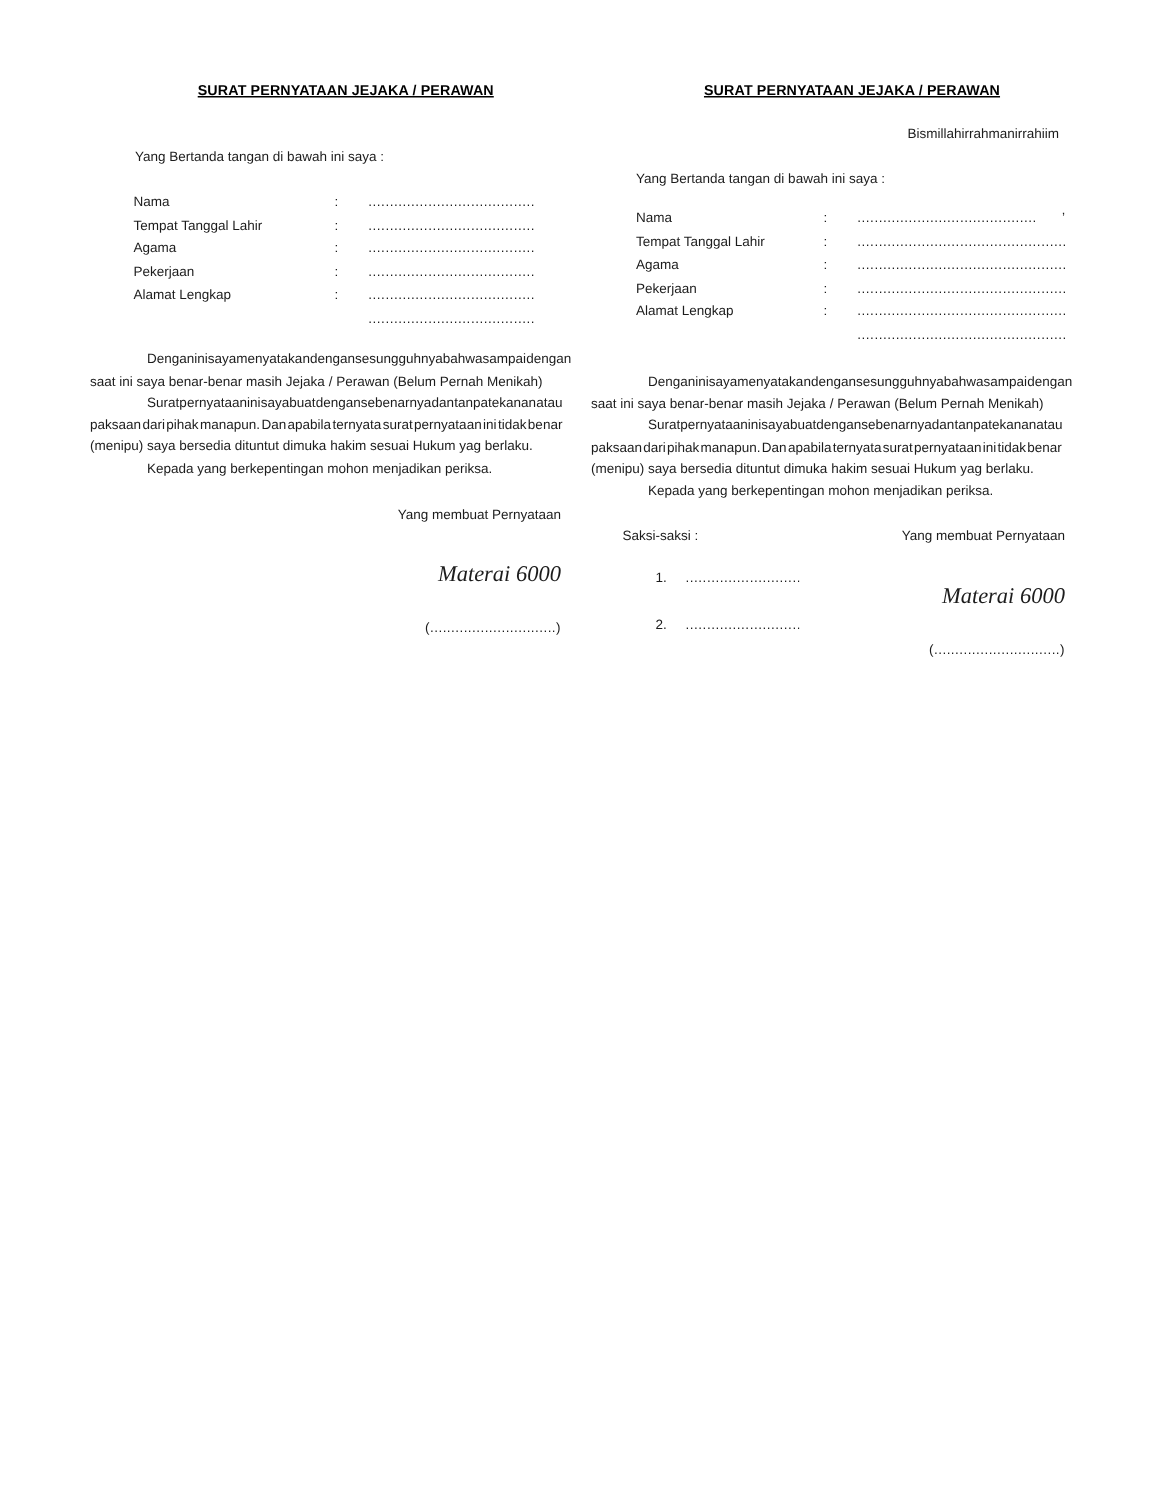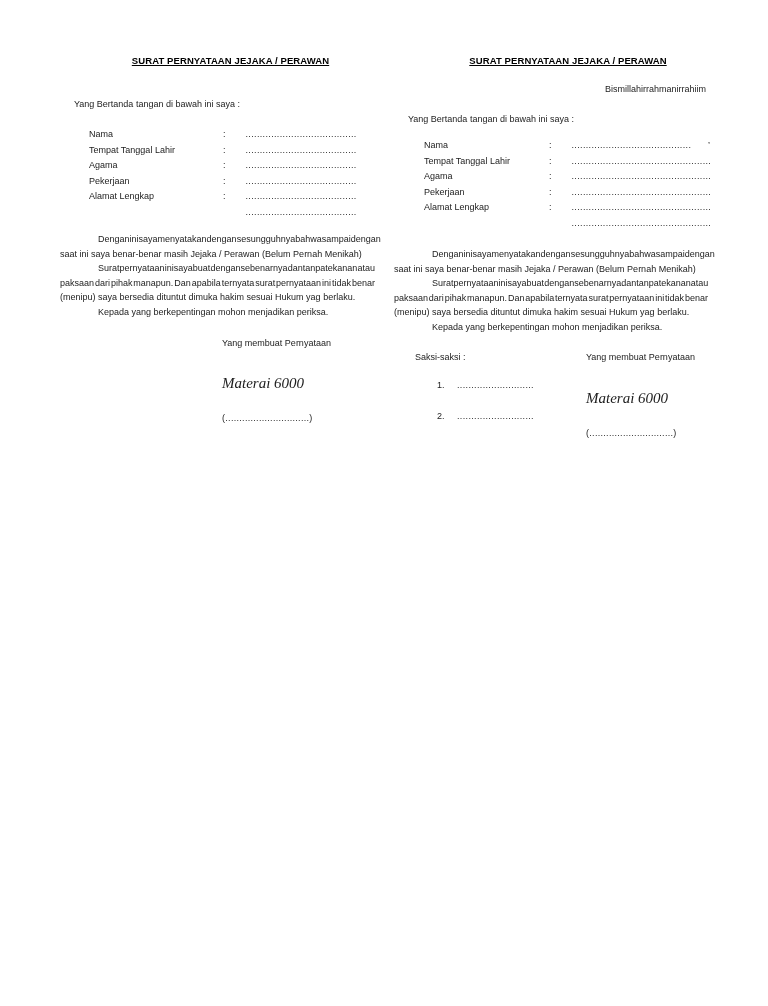--- a/index.html
+++ b/index.html
@@ -10,21 +10,21 @@
   }
   .col{position:absolute;top:0;height:100%;}
   .col-left{left:60px;width:315px;}
   .col-right{left:394px;width:322px;}
 
   .title-wrap{position:absolute;top:55px;left:0;right:0;text-align:center;padding-left:26px;}
   .doc-title{font-weight:bold;font-size:9.5px;color:#000;text-decoration:underline;letter-spacing:0.1px;white-space:nowrap;}
 
   .bismillah{position:absolute;top:84px;right:10px;}
 
-  .intro{position:absolute;left:14px;white-space:nowrap;text-align:right;}
+  .intro{position:absolute;left:30px;white-space:nowrap;text-align:right;}
   .col-left .intro{top:99px;}
   .col-right .intro{top:114px;}
 
   .fields{position:absolute;}
   .col-left .fields{top:127px;left:29px;right:18px;}
   .col-right .fields{top:138px;left:30px;right:6px;}
   .frow{display:flex;height:15.6px;line-height:15.6px;gap:16px;}
   .flabel{flex:none;white-space:nowrap;}
   .col-left .flabel{width:118px;}
   .col-right .flabel{width:109px;}
@@ -34,21 +34,21 @@
   .fsuffix{flex:none;}
 
   .paras{position:absolute;left:0;}
   .col-left .paras{top:232px;width:315px;}
   .col-right .paras{top:247px;width:314px;}
   .para-line{height:14.6px;line-height:14.6px;white-space:nowrap;}
   .jl{display:flex;justify-content:space-between;white-space:normal;}
   .jl span{white-space:nowrap;}
   .ind{padding-left:38px;}
 
-  .sig{position:absolute;text-align:left;}
+  .sig{position:absolute;text-align:right;}
   .col-left .sig{top:338px;left:162px;width:152px;}
   .col-right .sig{top:352px;left:192px;width:124px;}
   .sig-title{white-space:nowrap;}
   .materai{margin-top:27px;font-style:italic;font-family:"Liberation Serif",serif;font-size:15px;white-space:nowrap;}
   .col-right .materai{margin-top:28px;}
   .signline{margin-top:21px;letter-spacing:0.3px;white-space:nowrap;}
 
   .wit{position:absolute;top:352px;left:1px;width:150px;margin-left:20px;}
   .wit-label{white-space:nowrap;}
   .wrow{display:flex;margin-top:17px;line-height:12px;}

